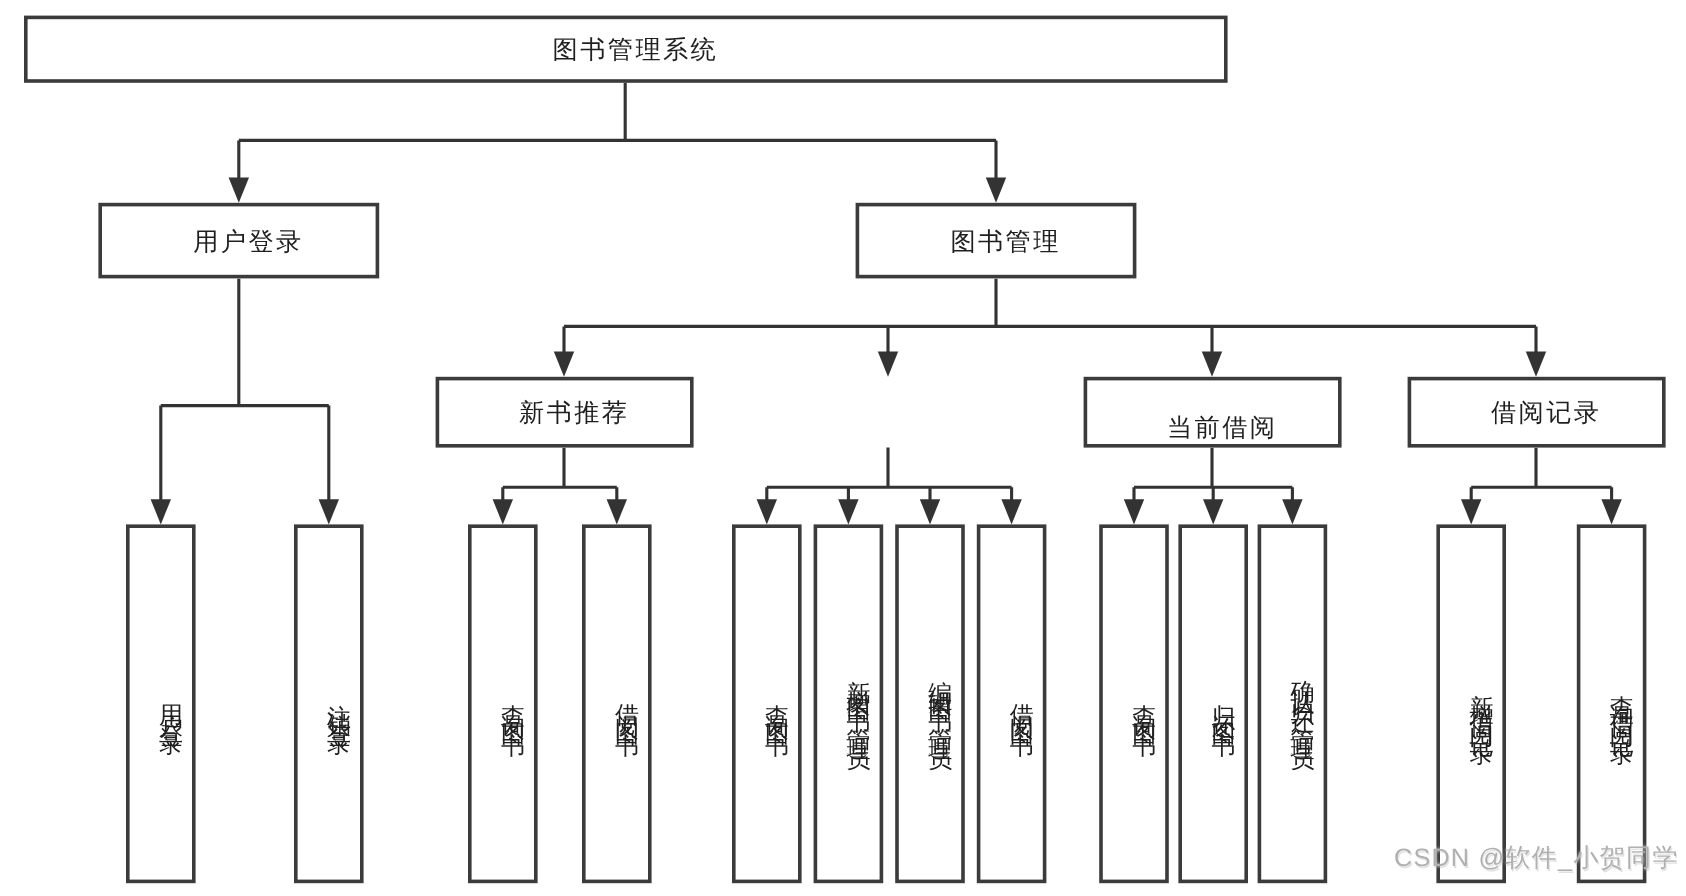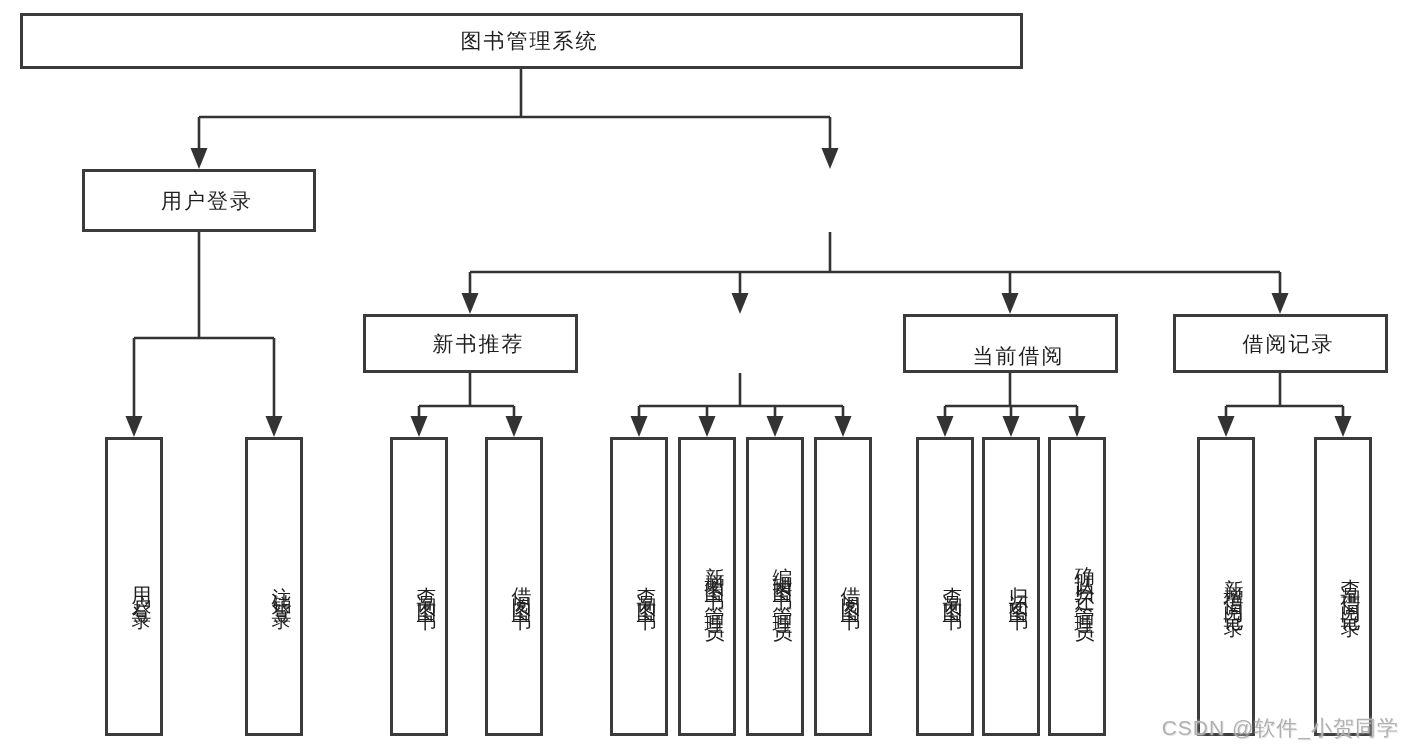--- a/index.html
+++ b/index.html
@@ -53,21 +53,21 @@
     writing-mode: vertical-rl;
     text-orientation: mixed;
     font-size: 20px;
     line-height: 1.1;
     letter-spacing: 8px;
     white-space: nowrap;
   }
   .watermark {
     position: absolute;
     right: 6px;
-    bottom: 5px;
+    bottom: 18px;
     z-index: 5;
     font-size: 21px;
     letter-spacing: 1px;
     color: var(--watermark, #b0b0b0);
     text-shadow: 0 0 3px rgba(255,255,255,0.9), 1px 1px 0 rgba(120,120,120,0.25);
   }
 </style>
 </head>
 <body>
 
@@ -112,20 +112,23 @@
       <polygon points="1334.5,416 1351.5,416 1343,437"></polygon>
     </g>
   </svg>
 
   <div class="box root">
     <span>图书管理系统</span>
   </div>
 
   <div class="box lvl1 user-parent">
     <span>用户登录</span>
+  </div>
+  <div class="box lvl1 book-parent">
+    <span>图书管理</span>
   </div>
 
   <div class="box sec sec-1">
     <span>新书推荐</span>
   </div>
   <div class="box sec sec-3">
     <span>当前借阅</span>
   </div>
   <div class="box sec sec-4">
     <span>借阅记录</span>

